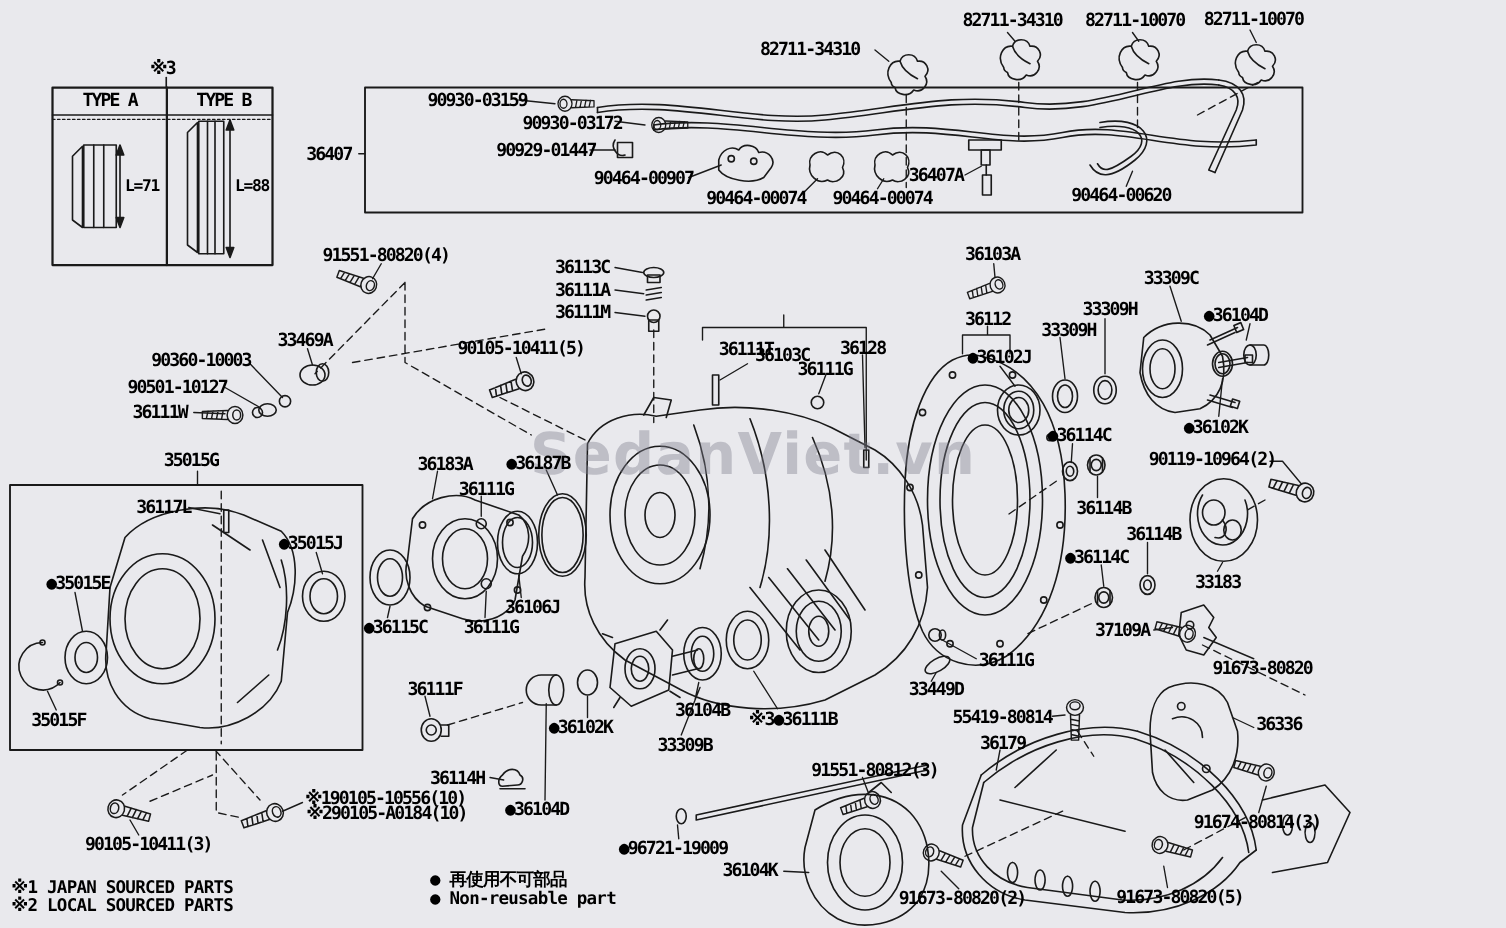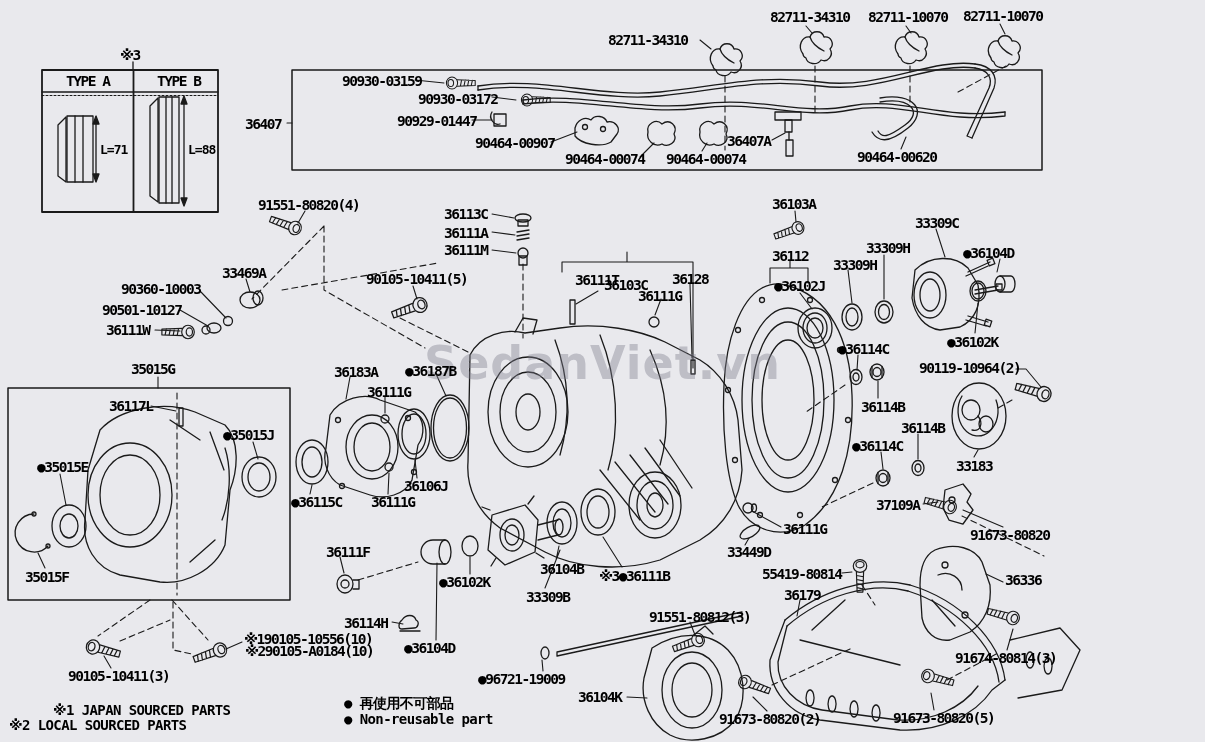--- a/index.html
+++ b/index.html
@@ -311,21 +311,21 @@
   </svg>
 
   <div class="wm">SedanViet.vn</div>
 
   <div class="lbl" style="left:120px;top:48px;">※3</div>
   <div class="lbl" style="left:66px;top:74px;">TYPE A</div>
   <div class="lbl" style="left:157px;top:74px;">TYPE B</div>
   <div class="lbl sm" style="left:100px;top:143px;">L=71</div>
   <div class="lbl sm" style="left:188px;top:143px;">L=88</div>
 
-  <div class="lgd" style="left:9px;top:702px;margin-left:44px;">※1 JAPAN SOURCED PARTS</div>
+  <div class="lgd" style="left:9px;top:702px;">※1 JAPAN SOURCED PARTS</div>
   <div class="lgd" style="left:9px;top:717px;">※2 LOCAL SOURCED PARTS</div>
   <div class="lgd" style="left:344px;top:695px;">● 再使用不可部品</div>
   <div class="lgd" style="left:344px;top:711px;">● Non-reusable part</div>
 
   <div id="labels">
       <div class="lbl" style="left: 608px; top: 33px;">82711-34310</div>
       <div class="lbl" style="left: 770px; top: 10px;">82711-34310</div>
       <div class="lbl" style="left: 868px; top: 10px;">82711-10070</div>
       <div class="lbl" style="left: 963px; top: 9px;">82711-10070</div>
       <div class="lbl" style="left: 245px; top: 117px;">36407</div>
@@ -362,21 +362,21 @@
       <div class="lbl" style="left: 956px; top: 459px;">33183</div>
       <div class="lbl" style="left: 876px; top: 498px;">37109A</div>
       <div class="lbl" style="left: 970px; top: 528px;">91673-80820</div>
       <div class="lbl" style="left: 1005px; top: 573px;">36336</div>
       <div class="lbl" style="left: 762px; top: 567px;">55419-80814</div>
       <div class="lbl" style="left: 784px; top: 588px;">36179</div>
       <div class="lbl" style="left: 955px; top: 651px;">91674-80814(3)</div>
       <div class="lbl" style="left: 719px; top: 712px;">91673-80820(2)</div>
       <div class="lbl" style="left: 893px; top: 711px;">91673-80820(5)</div>
       <div class="lbl" style="left: 649px; top: 610px;">91551-80812(3)</div>
-      <div class="lbl" style="left: 478px; top: 672px;">●96721-19009</div>
+      <div class="lbl" style="left: 495px; top: 672px;">●96721-19009</div>
       <div class="lbl" style="left: 578px; top: 690px;">36104K</div>
       <div class="lbl" style="left: 727px; top: 545px;">33449D</div>
       <div class="lbl" style="left: 783px; top: 522px;">36111G</div>
       <div class="lbl" style="left: 222px; top: 266px;">33469A</div>
       <div class="lbl" style="left: 121px; top: 282px;">90360-10003</div>
       <div class="lbl" style="left: 102px; top: 303px;">90501-10127</div>
       <div class="lbl" style="left: 106px; top: 323px;">36111W</div>
       <div class="lbl" style="left: 131px; top: 362px;">35015G</div>
       <div class="lbl" style="left: 109px; top: 399px;">36117L</div>
       <div class="lbl" style="left: 223px; top: 428px;">●35015J</div>

